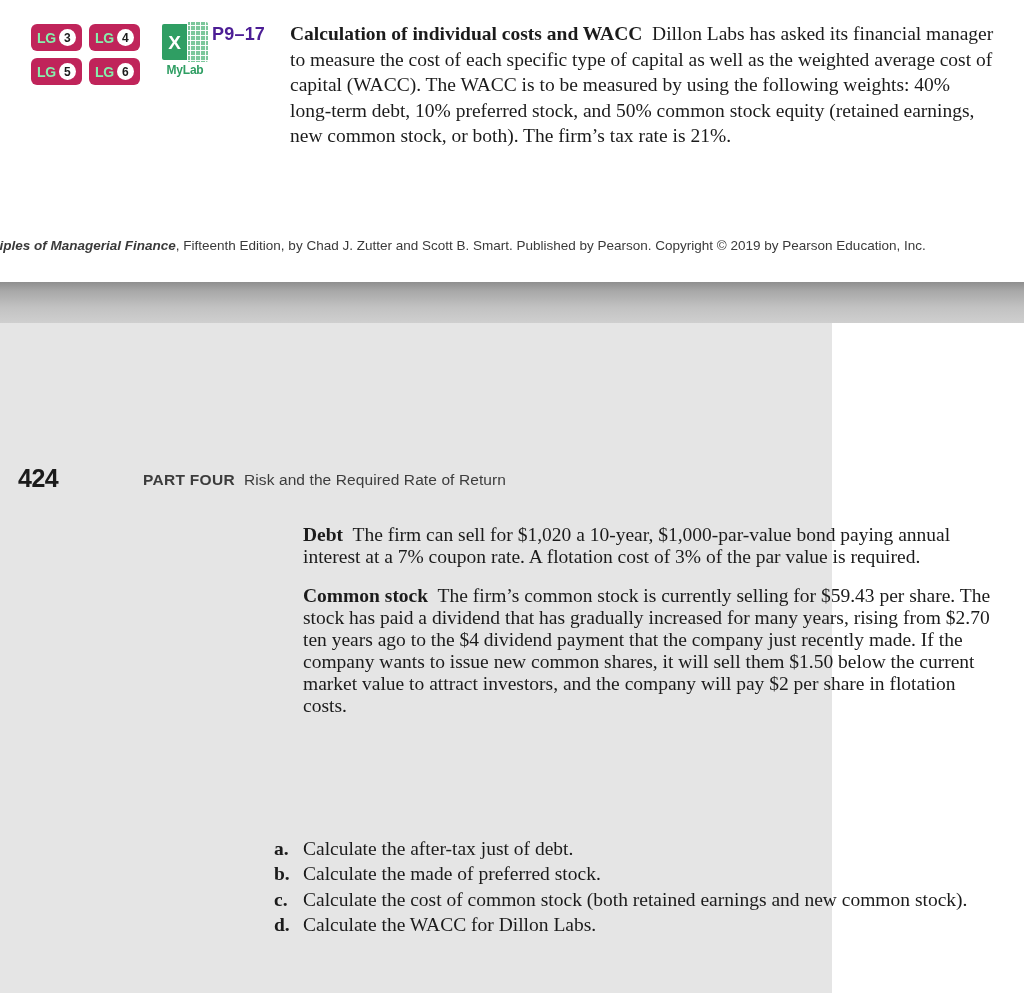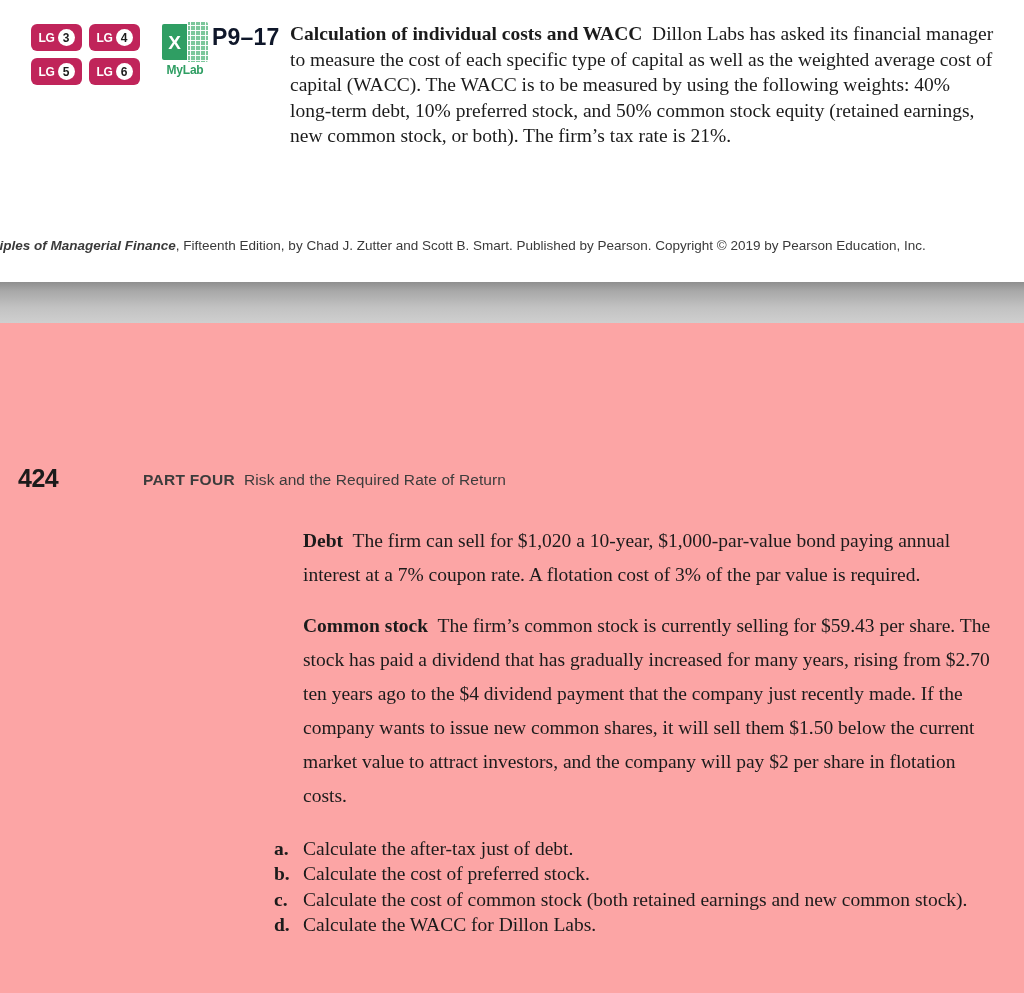--- a/index.html
+++ b/index.html
@@ -42,24 +42,24 @@
     border-radius: 6px;
     background: #c0245a;
     display: flex;
     align-items: center;
     justify-content: center;
     gap: 3px;
     box-sizing: border-box;
     padding: 0 4px;
   }
   .lg-badge .lg-text {
-    color: #ffffff;
-    font-family: "Liberation Sans", sans-serif;
-    font-weight: bold;
-    font-size: 12px;
+    color: #86efac;
+    font-family: "Liberation Sans", sans-serif;
+    font-weight: bold;
+    font-size: 14px;
     letter-spacing: -0.3px;
     line-height: 1;
   }
   .lg-badge .lg-num {
     width: 17px;
     height: 17px;
     border-radius: 50%;
     background: #ffffff;
     color: #1b1b1b;
     font-family: "Liberation Sans", sans-serif;
@@ -123,24 +123,24 @@
     font-family: "Liberation Sans", sans-serif;
     font-weight: bold;
     font-size: 12px;
     letter-spacing: -0.2px;
   }
 
   #prob-number {
     position: absolute;
     left: 212px;
     top: 24px;
-    color: #0f172a;
-    font-family: "Liberation Sans", sans-serif;
-    font-weight: bold;
-    font-size: 23px;
+    color: #4c1d95;
+    font-family: "Liberation Sans", sans-serif;
+    font-weight: bold;
+    font-size: 18px;
     letter-spacing: 0.2px;
   }
 
   #prob-body {
     position: absolute;
     left: 290px;
     top: 21px;
     width: 706px;
     font-size: 19.5px;
     line-height: 25.6px;
@@ -176,23 +176,23 @@
     width: 1024px;
     height: 41px;
     background: linear-gradient(to bottom, #8e8e8e 0%, #a8a8a8 22%, #c2c2c2 62%, #cfcfcf 100%);
   }
 
   
   #page-two {
     position: absolute;
     left: 0;
     top: 323px;
-    width: 1024px;
+    width: 832px;
     height: 670px;
-    background: #fca5a5;
+    background: #e5e5e5;
   }
 
   #folio {
     position: absolute;
     left: 18px;
     top: 141px;
     font-family: "Liberation Sans", sans-serif;
     font-weight: bold;
     font-size: 25px;
     color: #1b1b1b;
@@ -215,21 +215,21 @@
     margin-left: 9px;
     letter-spacing: 0.1px;
   }
 
   #page-two-body {
     position: absolute;
     left: 303px;
     top: 201px;
     width: 692px;
     font-size: 19.5px;
-    line-height: 34px;
+    line-height: 22px;
   }
   #page-two-body p {
     margin: 0 0 17px 0;
   }
   #page-two-body p:last-child {
     margin-bottom: 8px;
   }
   #page-two-body .run-in {
     font-weight: bold;
   }
@@ -330,21 +330,21 @@
     </p>
   </div>
 
   <div id="answer-list">
     <div class="answer-item">
       <span class="marker">a.</span>
       <span class="answer-text">Calculate the after-tax just of debt.</span>
     </div>
     <div class="answer-item">
       <span class="marker">b.</span>
-      <span class="answer-text">Calculate the cost of preferred stock.</span>
+      <span class="answer-text">Calculate the made of preferred stock.</span>
     </div>
     <div class="answer-item">
       <span class="marker">c.</span>
       <span class="answer-text">Calculate the cost of common stock (both retained earnings and new common stock).</span>
     </div>
     <div class="answer-item">
       <span class="marker">d.</span>
       <span class="answer-text">Calculate the WACC for Dillon Labs.</span>
     </div>
   </div>

